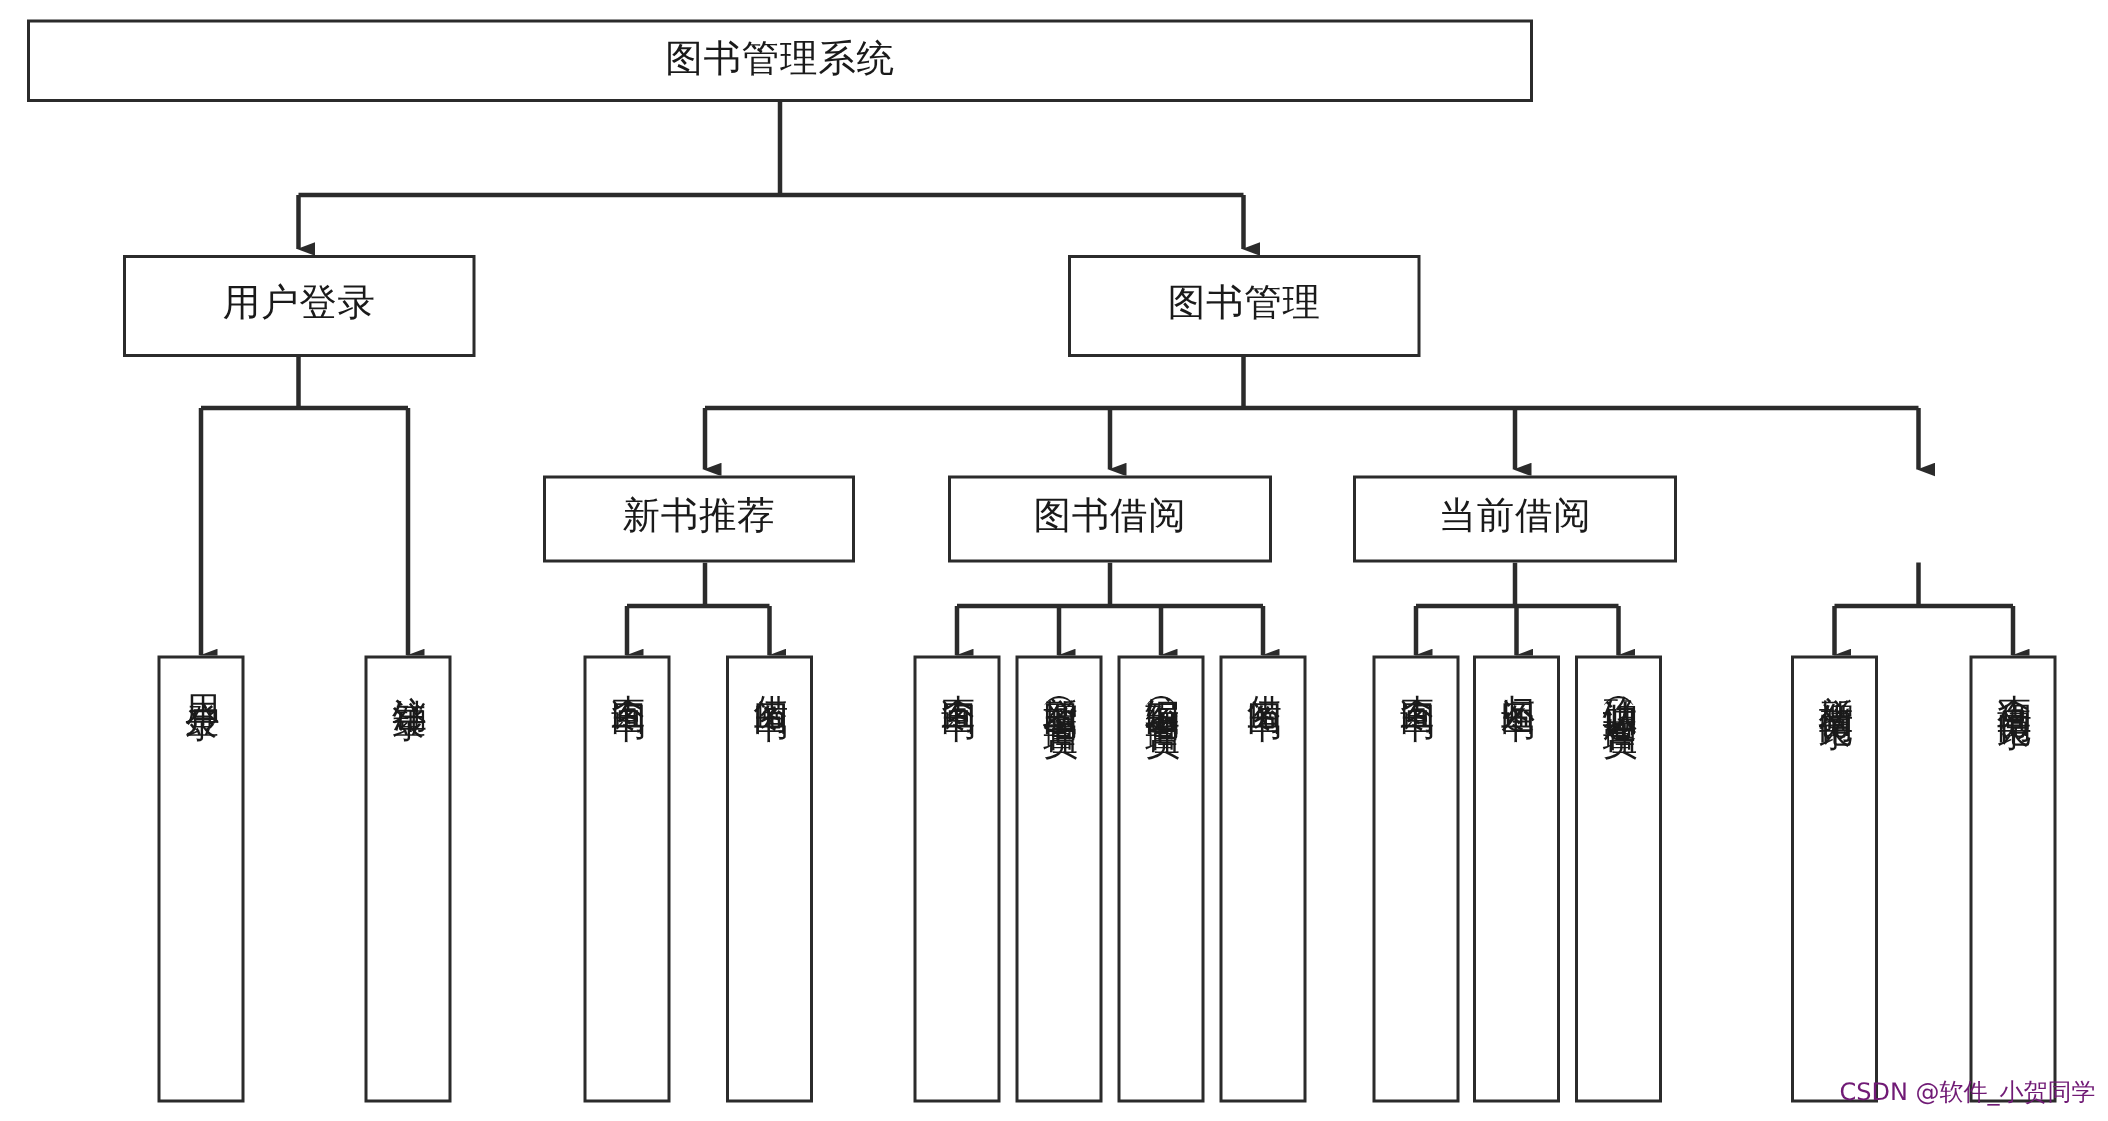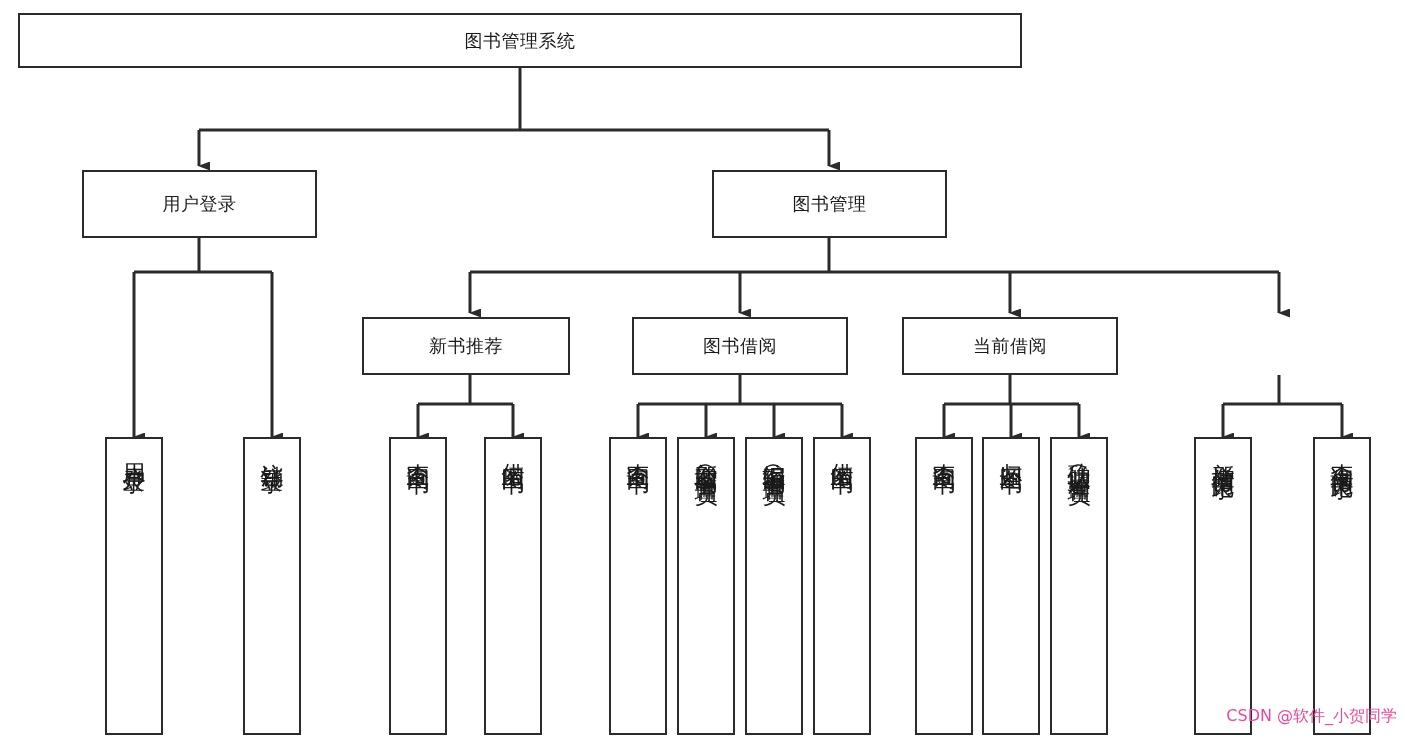--- a/index.html
+++ b/index.html
@@ -38,40 +38,41 @@
     justify-content: center;
     overflow: hidden;
   }
   .node-label {
     color: #1a1a1a;
     text-align: center;
     line-height: 1.18;
     white-space: nowrap;
   }
   .node-horizontal .node-label {
-    font-size: 18px;
+    font-size: 25px;
     letter-spacing: 0.5px;
+    font-family: Liberation Mono, monospace;
   }
   .node-vertical {
     align-items: flex-start;
     padding-top: 6px;
   }
   .node-vertical .node-label {
     writing-mode: vertical-rl;
     text-orientation: upright;
     font-size: 23px;
     letter-spacing: 3px;
     line-height: 1;
   }
   .watermark {
     position: absolute;
     right: 8px;
-    bottom: 20px;
+    bottom: 8px;
     font-size: 16px;
-    color: #ec4899;
+    color: #701a75;
     font-family: "DejaVu Sans", "Liberation Sans", sans-serif;
     white-space: nowrap;
     pointer-events: none;
   }
 </style>
 </head>
 <body>
 
 <div id="diagram-root">
 

